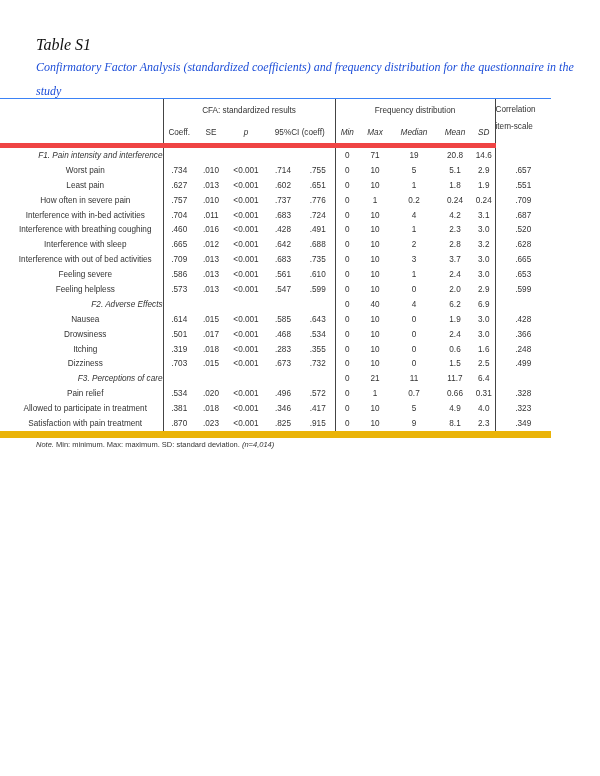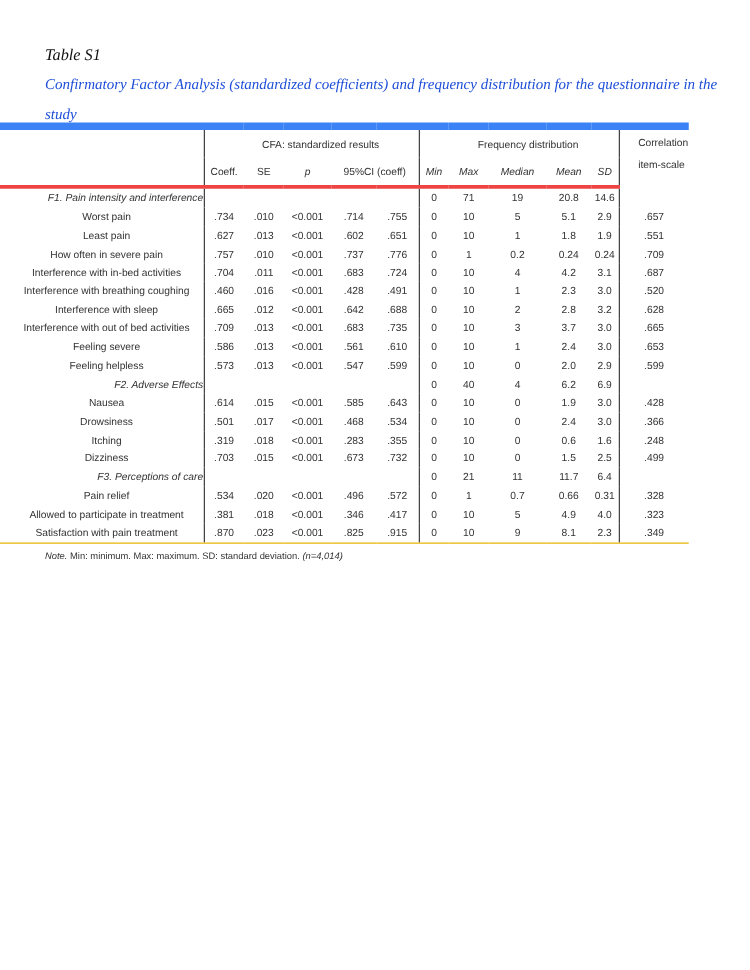--- a/index.html
+++ b/index.html
@@ -1,35 +1,35 @@
 <!DOCTYPE html>
 <html><head>
   <meta charset="utf-8">
   <style>
     html, body { margin: 0; padding: 0; background: #ffffff; }
     body { width: 600px; height: 776px; position: relative; overflow: hidden; color: #222; }
     .caption-label {
       position: absolute; left: 36px; top: 36px;
-      font-family: "Liberation Serif", serif; font-style: italic; font-size: 13px; color: #111;
+      font-family: "Liberation Serif", serif; font-style: italic; font-size: 16px; color: #111;
     }
     .caption-title {
       position: absolute; left: 36px; top: 55px; width: 540px;
       font-family: Liberation Serif, serif; font-style: italic; font-size: 12px; line-height: 24px; color: #1d4ed8;
     }
     table.t {
       position: absolute; left: 0; top: 98px; width: 551px;
       border-collapse: collapse;
       font-family: "Liberation Sans", sans-serif; font-size: 8.2px; color: #333;
     }
     table.t td, table.t th {
       padding: 0; height: 14.9px; font-weight: normal; white-space: nowrap; vertical-align: middle;
     }
-    table.t tr.hdr1 th { height: 22px; border-top: 6px solid #3b82f6; padding-left: 15px; }
-    table.t tr.hdr2 th { height: 22px; border-bottom: 3px solid #ef4444; }
-    table.t tr.last td { border-bottom: 1px solid #eab308; margin-left: 37px; }
+    table.t tr.hdr1 th { height: 22px; border-top: 1px solid #3b82f6; }
+    table.t tr.hdr2 th { height: 22px; border-bottom: 5px solid #ef4444; }
+    table.t tr.last td { border-bottom: 7px solid #eab308; margin-left: 37px; }
     .vl { border-left: 1px solid #444; }
     .lbl { text-align: center; padding-left: 8px !important; }
     .sec { text-align: right; padding-left: 2px !important; font-style: italic; }
     .c { text-align: center; }
     .i { font-style: italic; }
     .corr-head { text-align: left; line-height: 17px; vertical-align: top !important; padding-top: 2px !important; }
     .note {
       position: absolute; left: 36px; top: 440px;
       font-family: "Liberation Sans", sans-serif; font-size: 7.5px; color: #333;
     }

